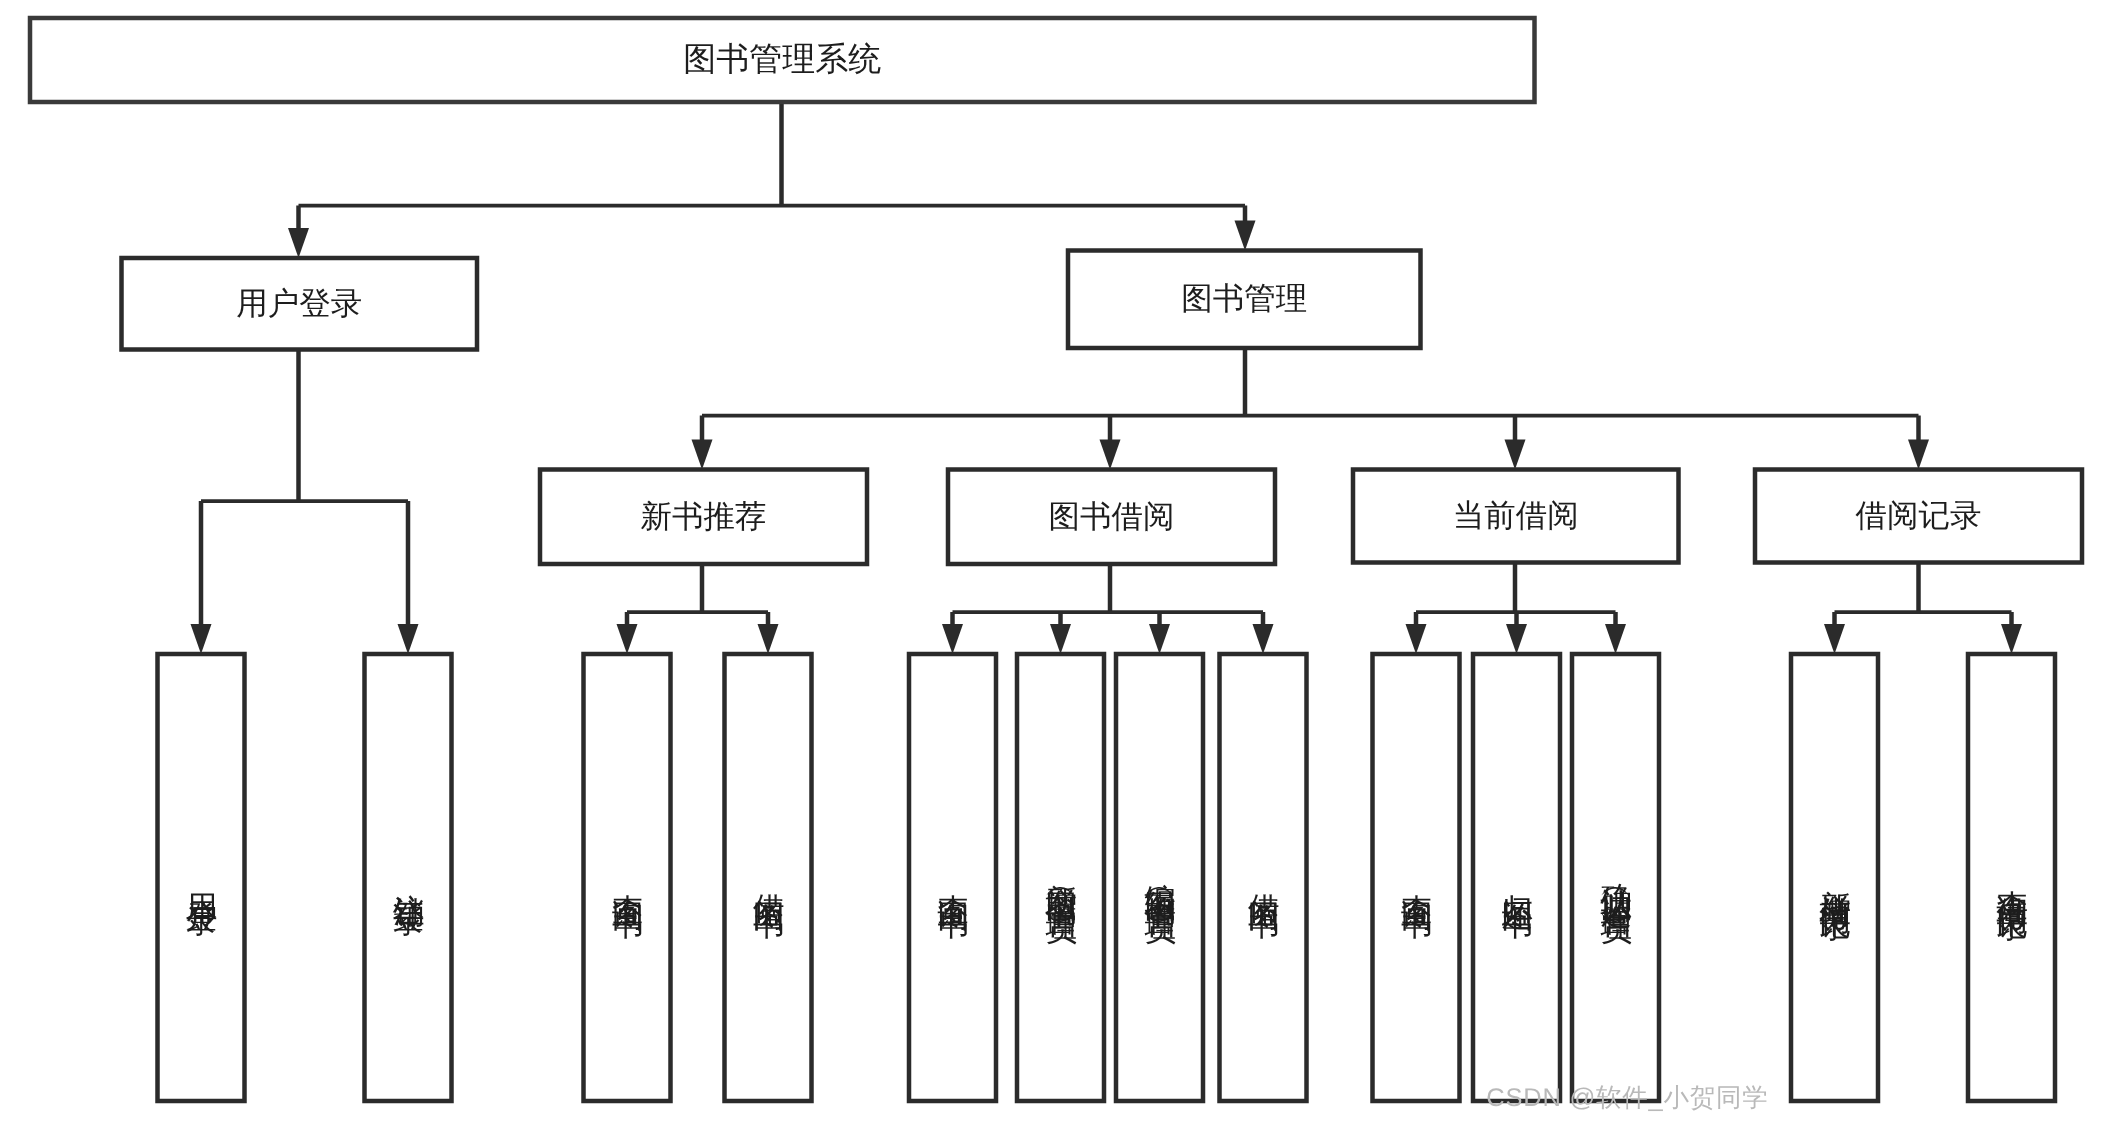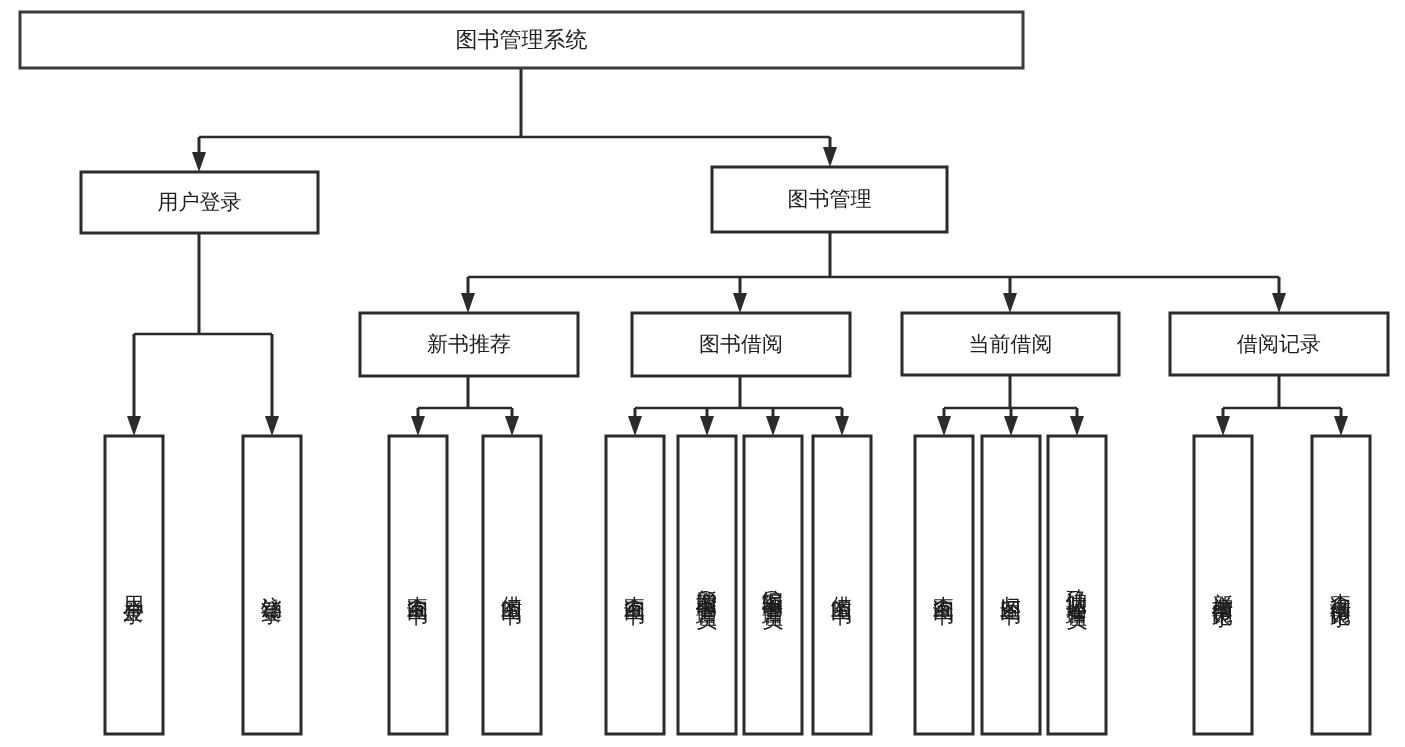--- a/index.html
+++ b/index.html
@@ -211,20 +211,21 @@
         </g>
         <g>
           <rect x="1194" y="436" width="58" height="298" class="node-box"></rect>
         </g>
         <g>
           <rect x="1312" y="436" width="58" height="298" class="node-box"></rect>
         </g>
       </g>
     </svg>
 
+  <div class="watermark">CSDN @软件_小贺同学</div>
 
 <div class="vlabel" style="left: 105px; top: 436px; width: 58px; height: 298px; display: flex; align-items: center; justify-content: center;">用户登录</div>
     <div class="vlabel" style="left: 243px; top: 436px; width: 58px; height: 298px; display: flex; align-items: center; justify-content: center;">注销登录</div>
     <div class="vlabel" style="left: 389px; top: 436px; width: 58px; height: 298px; display: flex; align-items: center; justify-content: center;">查询图书</div>
     <div class="vlabel" style="left: 483px; top: 436px; width: 58px; height: 298px; display: flex; align-items: center; justify-content: center;">借阅图书</div>
     <div class="vlabel" style="left: 606px; top: 436px; width: 58px; height: 298px; display: flex; align-items: center; justify-content: center;">查询图书</div>
     <div class="vlabel" style="left: 678px; top: 436px; width: 58px; height: 298px; display: flex; align-items: center; justify-content: center;">新增图书（管理员）</div>
     <div class="vlabel" style="left: 744px; top: 436px; width: 58px; height: 298px; display: flex; align-items: center; justify-content: center;">编辑图书（管理员）</div>
     <div class="vlabel" style="left: 813px; top: 436px; width: 58px; height: 298px; display: flex; align-items: center; justify-content: center;">借阅图书</div>
     <div class="vlabel" style="left: 915px; top: 436px; width: 58px; height: 298px; display: flex; align-items: center; justify-content: center;">查询图书</div>

